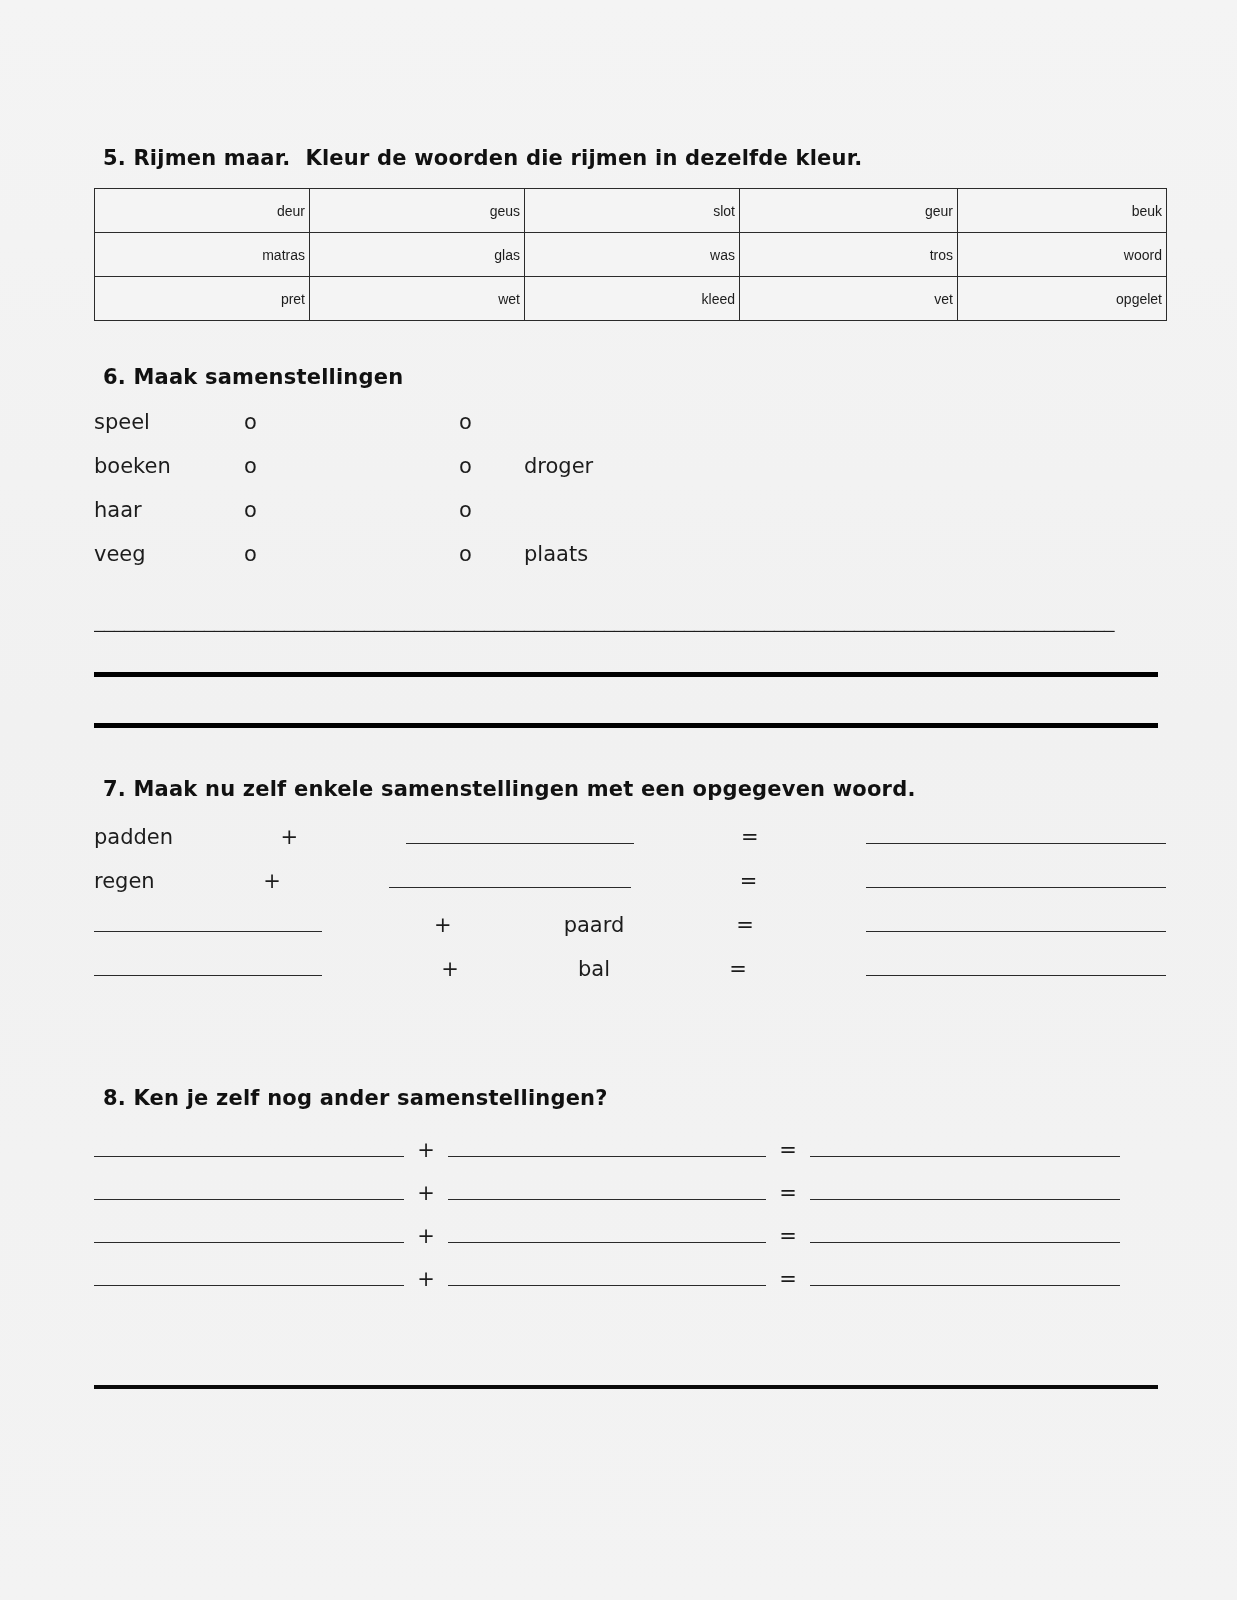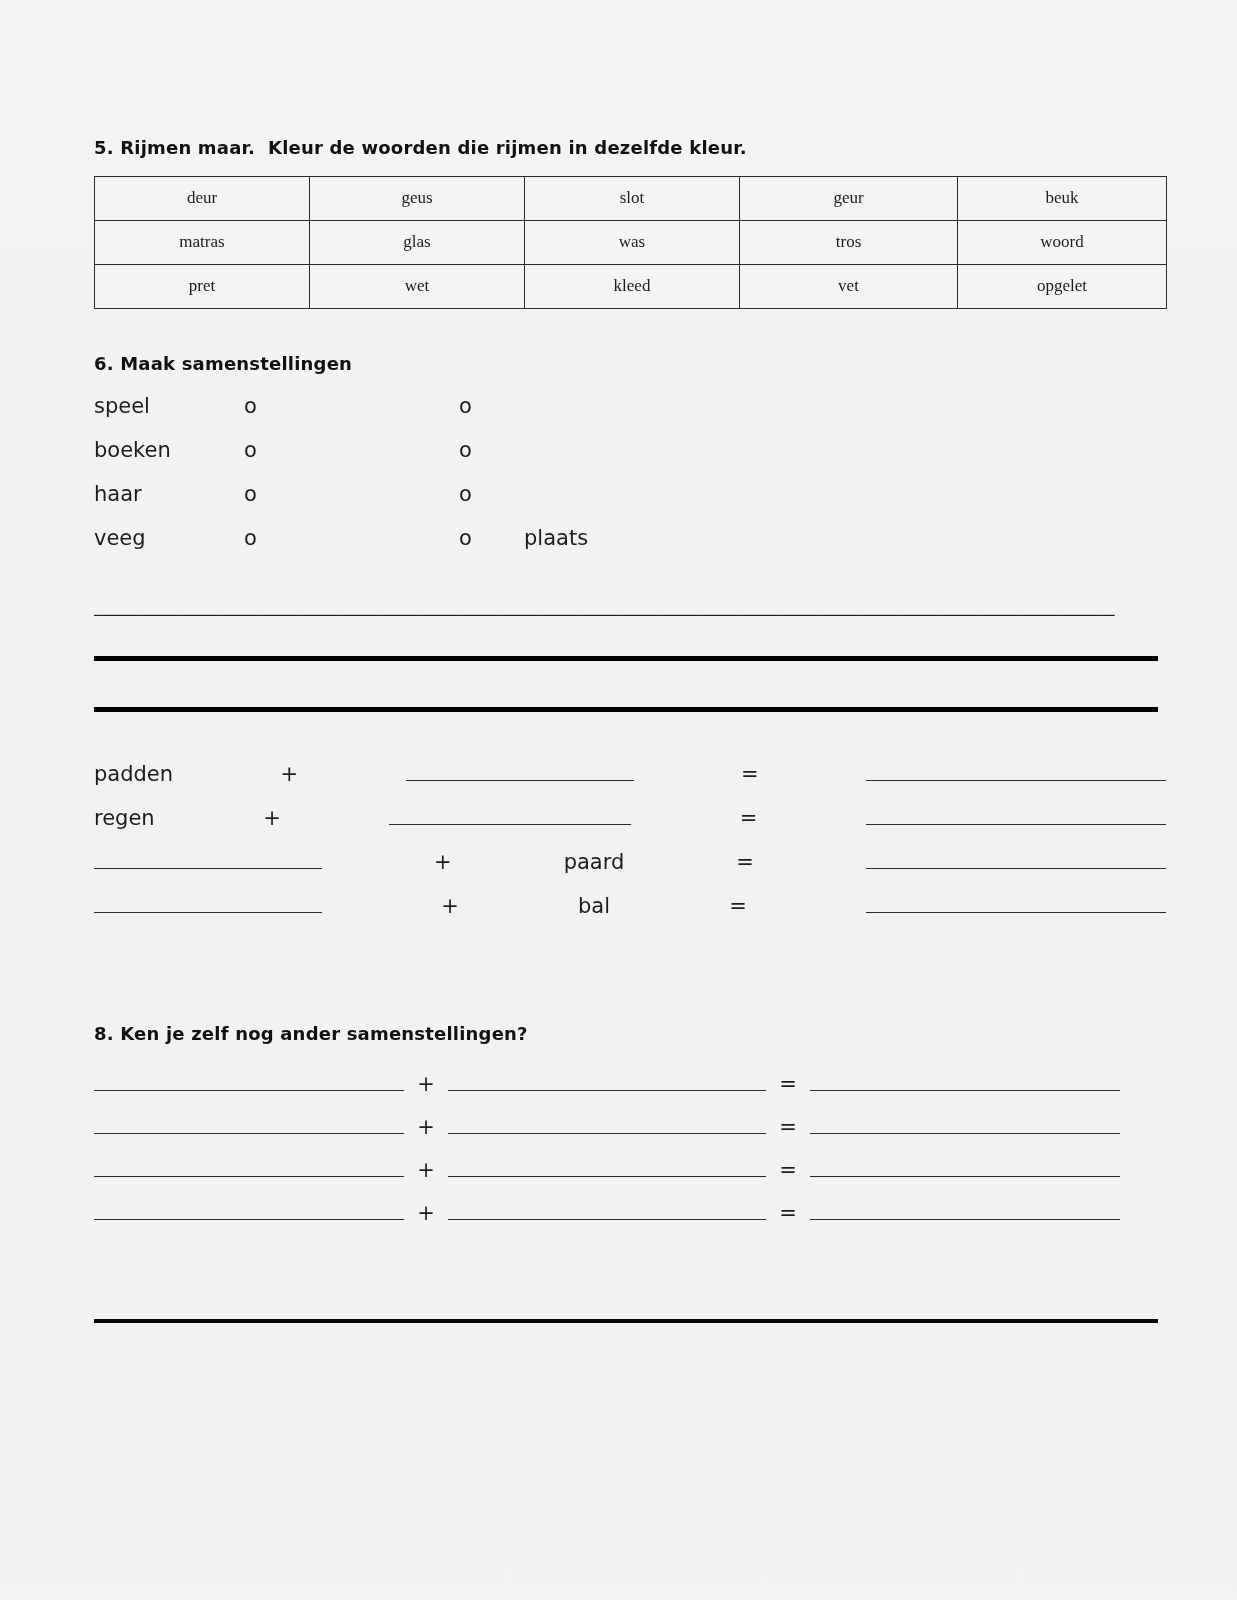--- a/index.html
+++ b/index.html
@@ -29,43 +29,43 @@
     position: absolute;
     left: 94px;
     top: 137px;
     width: 1072px;
   }
 
   
   .q-heading {
     font-family: "DejaVu Sans", sans-serif;
     font-weight: bold;
-    font-size: 18px;
+    font-size: 21px;
     letter-spacing: 0.2px;
     color: #111;
-    margin: 0;
+    margin: 9px;
     line-height: 1.2;
     white-space: pre;
   }
 
   
   .rhyme-table-wrap {
     margin-top: 17px;
   }
   table.rhyme-table {
     border-collapse: collapse;
     width: 1072px;
     table-layout: fixed;
     background: #f5f5f5;
   }
   table.rhyme-table td {
     border: 1.5px solid #2b2b2b;
-    text-align: center;
-    font-size: 17px;
-    font-family: Liberation Serif, serif;
+    text-align: right;
+    font-size: 14px;
+    font-family: Liberation Sans, sans-serif;
     color: #1c1c1c;
     height: 43px;
     padding: 0 4px;
     background: #f4f4f4;
     vertical-align: middle;
   }
   table.rhyme-table col.c0 { width: 215px; }
   table.rhyme-table col.c1 { width: 215px; }
   table.rhyme-table col.c2 { width: 215px; }
   table.rhyme-table col.c3 { width: 218px; }
@@ -222,20 +222,21 @@
 
       <div class="match-row">
         <span class="match-left">speel</span>
         <span class="match-dot-l">o</span>
         <span class="match-dot-r">o</span>
       </div>
       <div class="match-row">
         <span class="match-left">boeken</span>
         <span class="match-dot-l">o</span>
         <span class="match-dot-r">o</span>
+        <span class="match-right">droger</span>
       </div>
       <div class="match-row">
         <span class="match-left">haar</span>
         <span class="match-dot-l">o</span>
         <span class="match-dot-r">o</span>
       </div>
       <div class="match-row">
         <span class="match-left">veeg</span>
         <span class="match-dot-l">o</span>
         <span class="match-dot-r">o</span>
@@ -245,20 +246,21 @@
 
       <div class="answer-rule">______________________________________________________________________________________________________</div>
     </div>
 
     <div class="gap-1"></div>
     <div class="thick-rule"></div>
     <div class="gap-2"></div>
     <div class="thick-rule"></div>
 
     <div class="sec7">
+      <div class="q-heading">7. Maak nu zelf enkele samenstellingen met een opgegeven woord.</div>
 
       <div class="fill-row">
         <span class="fill-label">padden</span>
         <span class="fill-op">+</span>
         <span class="blank blank-s"></span>
         <span class="fill-op">=</span>
         <span class="blank blank-l"></span>
       </div>
 
       <div class="fill-row">

